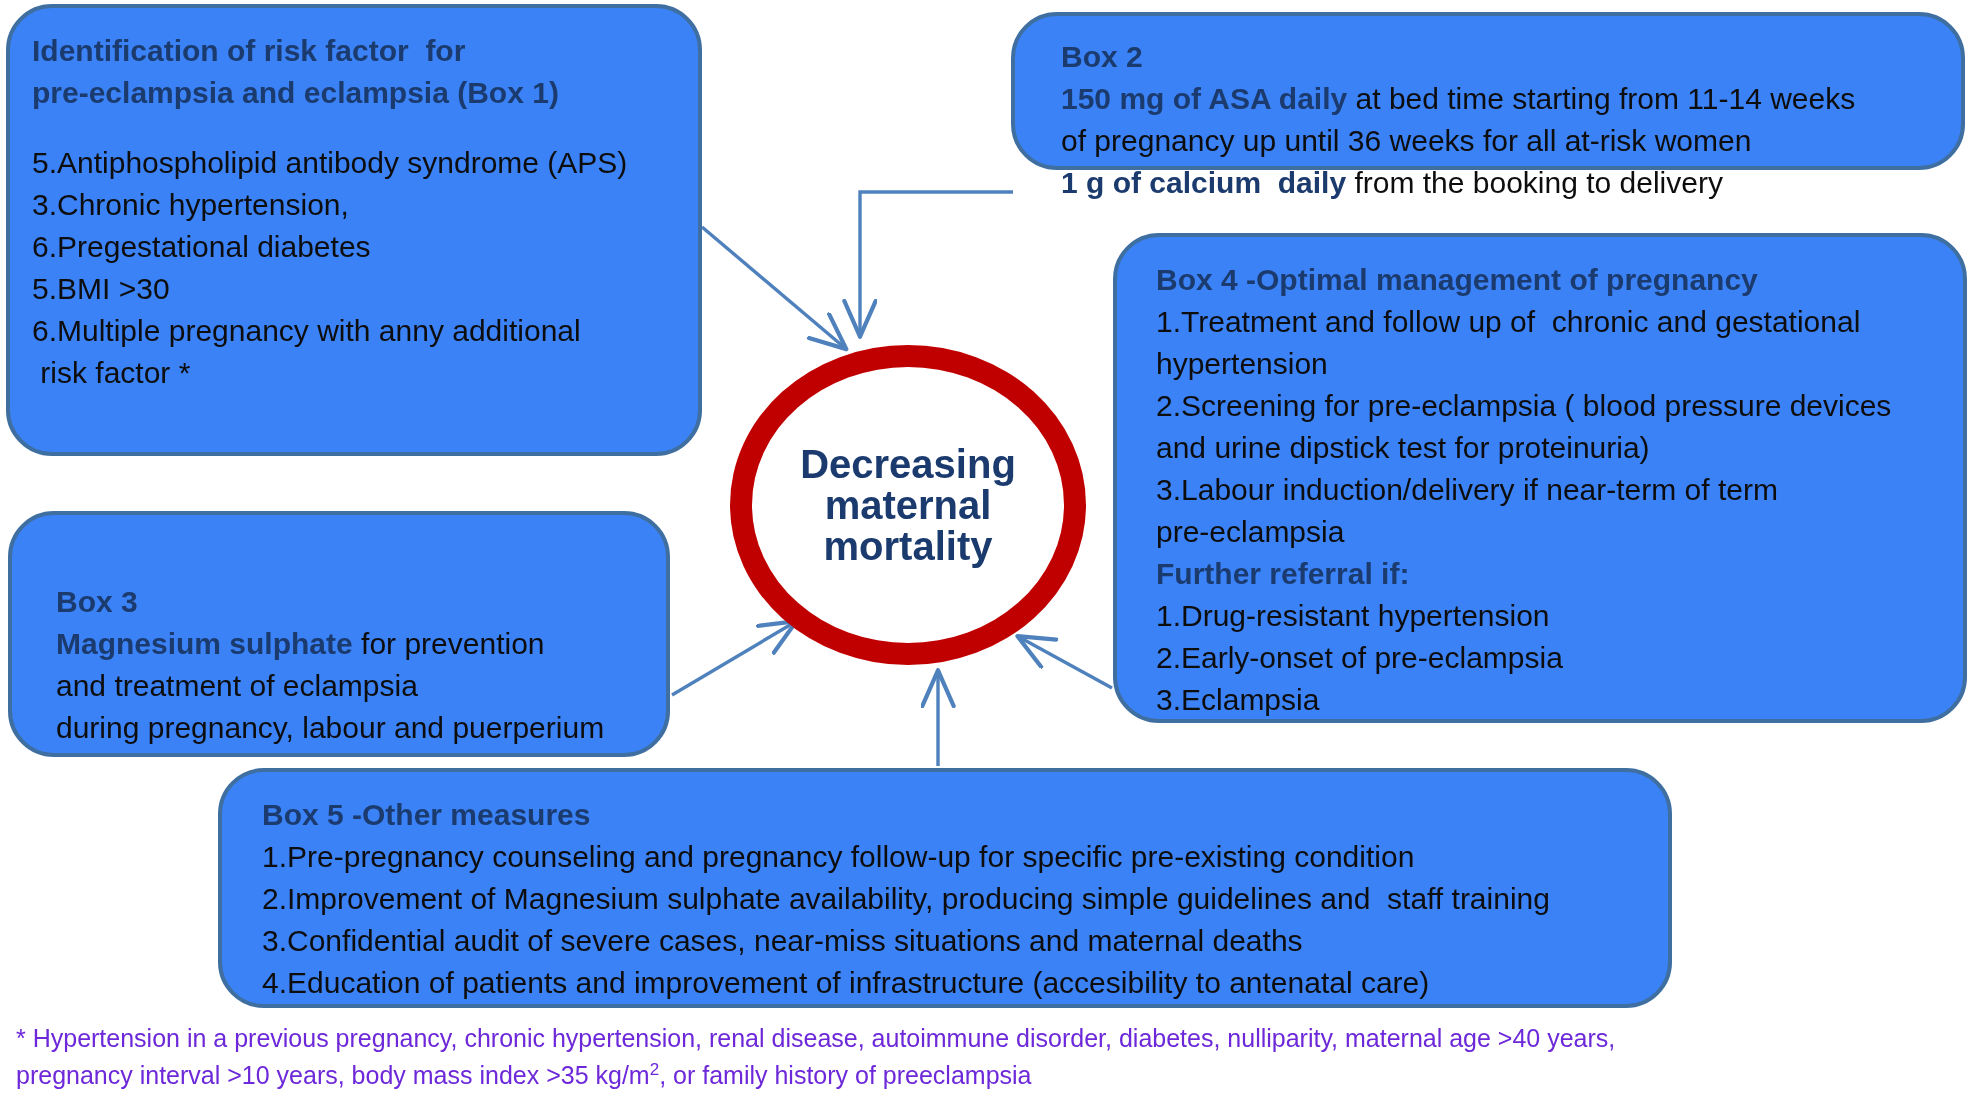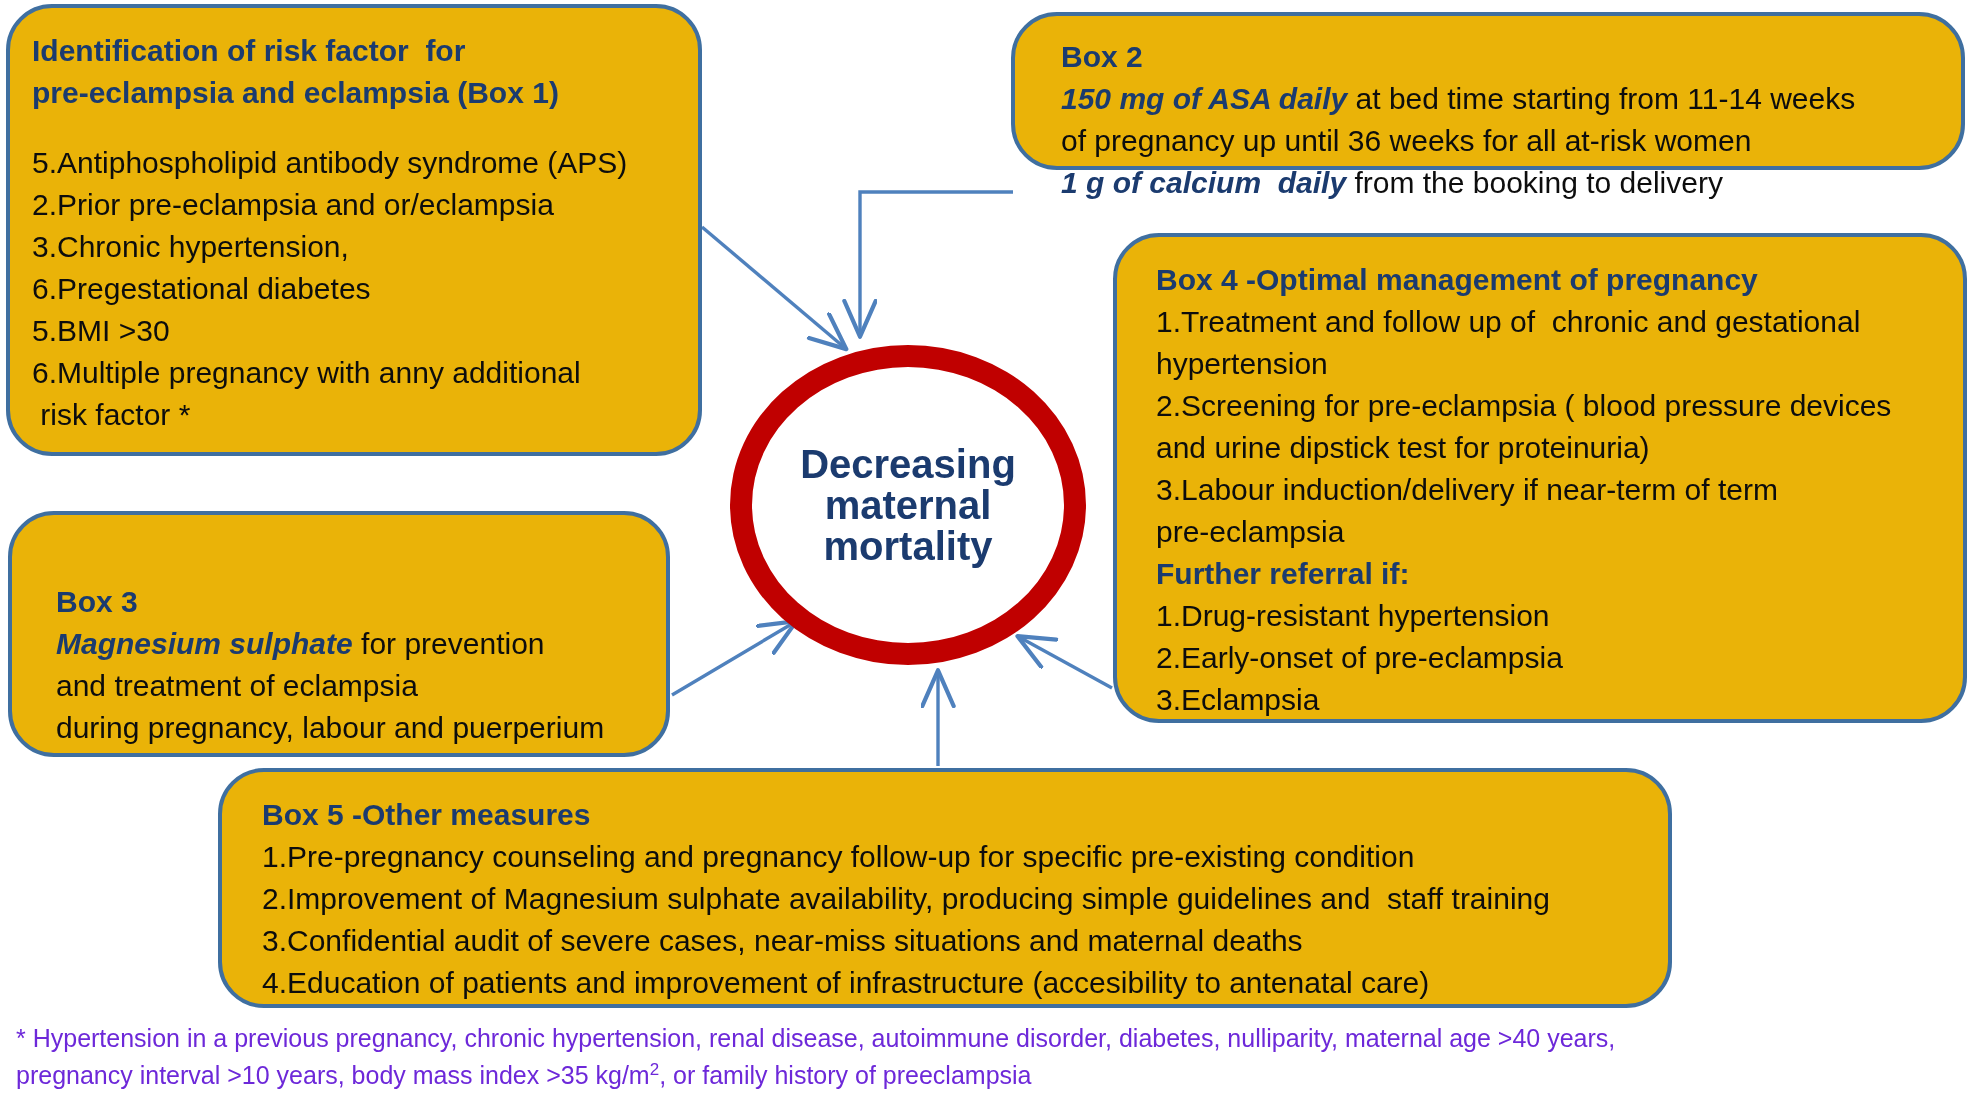--- a/index.html
+++ b/index.html
@@ -17,21 +17,21 @@
   }
   #canvas {
     position: absolute;
     left: 0; top: 0;
     width: 1971px;
     height: 1106px;
   }
   .box {
     position: absolute;
     box-sizing: border-box;
-    background: #eab308;
+    background: #3b82f6;
     border: 4px solid #3f6FA0;
     border-radius: 46px;
     z-index: 3;
   }
   .box-inner {
     position: absolute;
     left: 0; top: 0;
     width: 100%;
     padding: 0;
   }
@@ -42,21 +42,21 @@
     color: #0d0d0d;
     font-weight: normal;
   }
   .hd {
     font-weight: bold;
     color: #1b3b6f;
     font-size: 30px;
     line-height: 42px;
     white-space: pre;
   }
-  .ln b, .hd b { color: #1b3b6f; font-weight: bold; font-style: italic; }
+  .ln b, .hd b { color: #1b3b6f; font-weight: bold; }
   .spacer { height: 28px; }
 
   
   #box1 { left: 6px; top: 4px; width: 696px; height: 452px; }
   #box1 .box-inner { padding: 22px 0 0 22px; }
 
   
   #box2 { left: 1011px; top: 12px; width: 954px; height: 158px; }
   #box2 .box-inner { padding: 20px 0 0 46px; }
 
@@ -144,21 +144,20 @@
 
     <line x1="1112" y1="688" x2="1019" y2="637" stroke="#4f81bd" stroke-width="3.4" marker-end="url(#ah)"></line>
   </svg>
 
   <div class="box" id="box1">
     <div class="box-inner">
       <div class="hd">Identification of risk factor  for</div>
       <div class="hd">pre-eclampsia and eclampsia (Box 1)</div>
       <div class="spacer"></div>
       <div class="ln">5.Antiphospholipid antibody syndrome (APS)</div>
-      <div class="ln">2.Prior pre-eclampsia and or/eclampsia</div>
       <div class="ln">3.Chronic hypertension,</div>
       <div class="ln">6.Pregestational diabetes</div>
       <div class="ln">5.BMI &gt;30</div>
       <div class="ln">6.Multiple pregnancy with anny additional</div>
       <div class="ln"> risk factor *</div>
     </div>
   </div>
 
   <div class="box" id="box2">
     <div class="box-inner">

